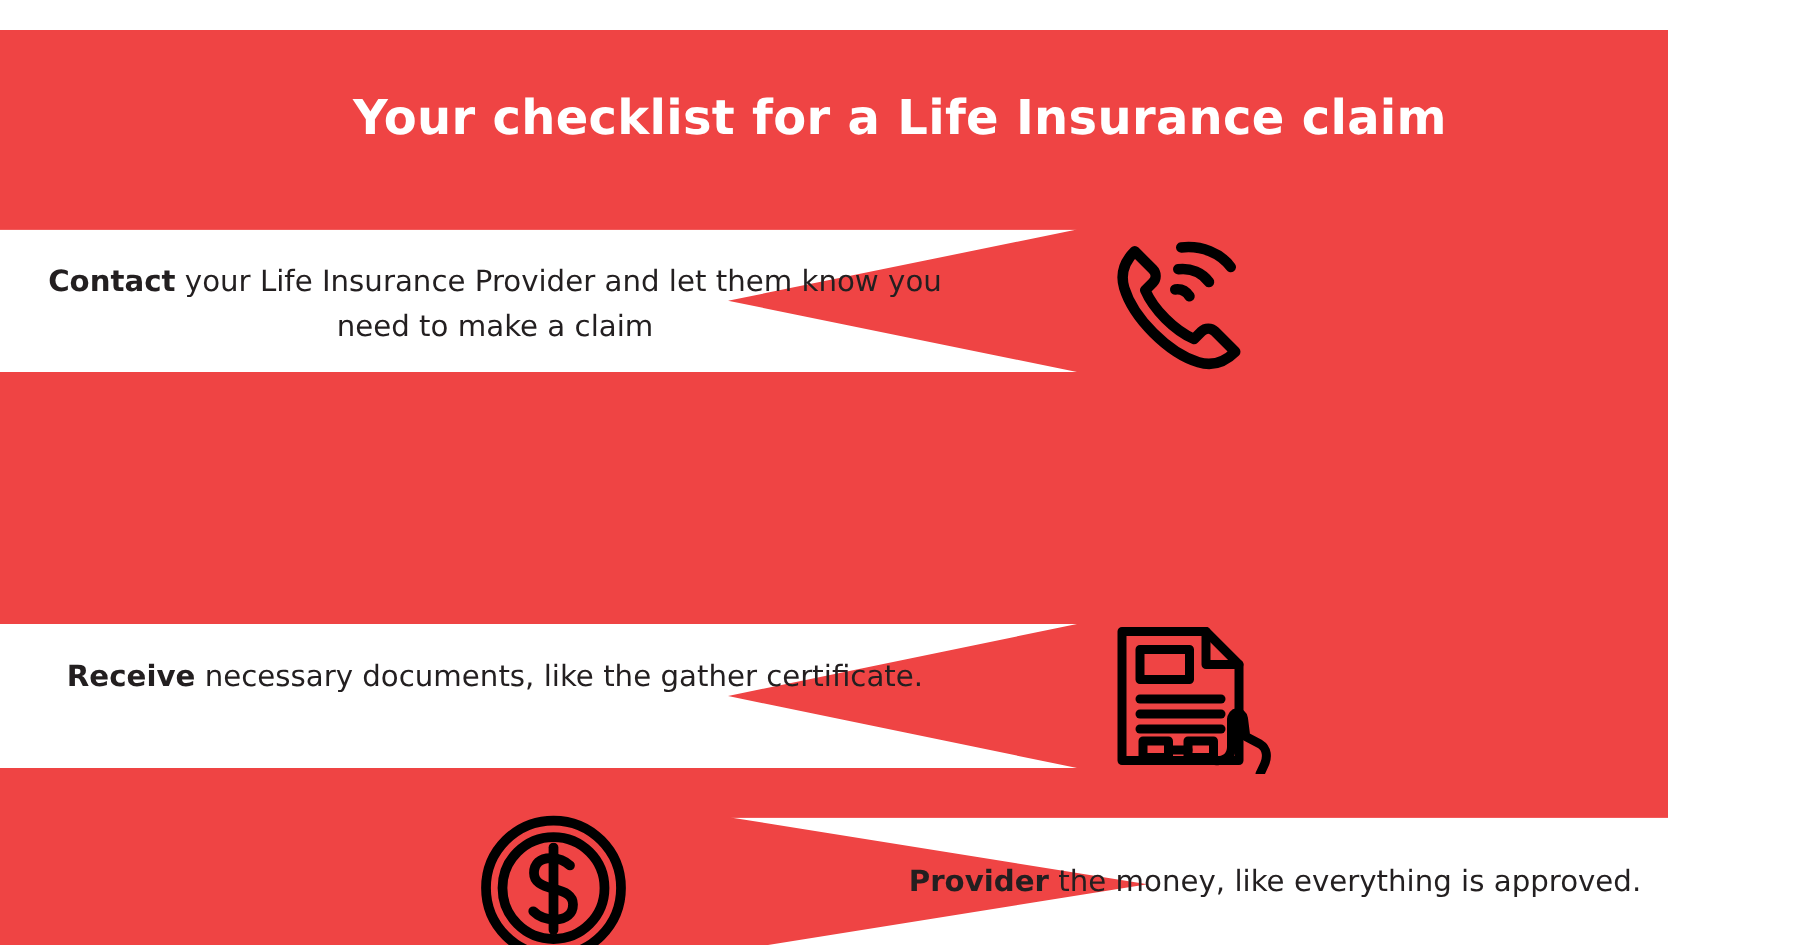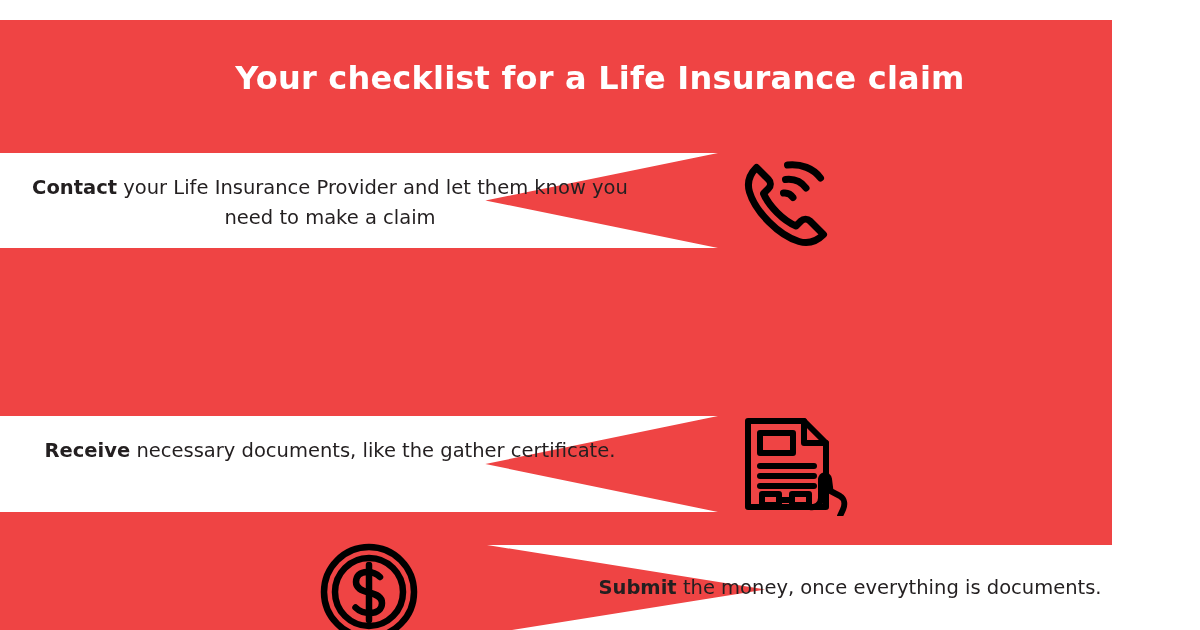--- a/index.html
+++ b/index.html
@@ -160,21 +160,21 @@
 
         <path d="M84 68 C84 62 91 61.5 92 67 L93.5 79 L103 84 C108 87 108 93 106 97.5 L103 104" fill="none"></path>
         <path d="M84 68 L84 86 C84 93 78 96 73 95" fill="none"></path>
       </svg>
     </div>
   </div>
 
   <div class="row" id="row-4">
     <div class="band right-band"></div>
 
-    <div class="row-text"><b>Submit</b><span> the money, once everything is documents.</span></div>
+    <div class="row-text"><b>Provider</b><span> the money, like everything is approved.</span></div>
 
     <div class="icon">
       <svg width="104" height="104" viewBox="0 0 104 104" fill="none" stroke="#000000" stroke-width="6.5" stroke-linecap="round" stroke-linejoin="round">
         <circle cx="52" cy="52" r="45" fill="none"></circle>
         <circle cx="52" cy="52" r="34" fill="none"></circle>
 
         <path d="M63 37 C59 33 55 32 50 32 C43 32 39 36 39 42 C39 48 44 50.5 52 52.5
                  C60 54.5 65 57 65 63 C65 69 60.5 73 53 73 C47 73 42 71 38.5 67.5" fill="none"></path>
         <path d="M52 25 L52 80" fill="none"></path>
       </svg>

